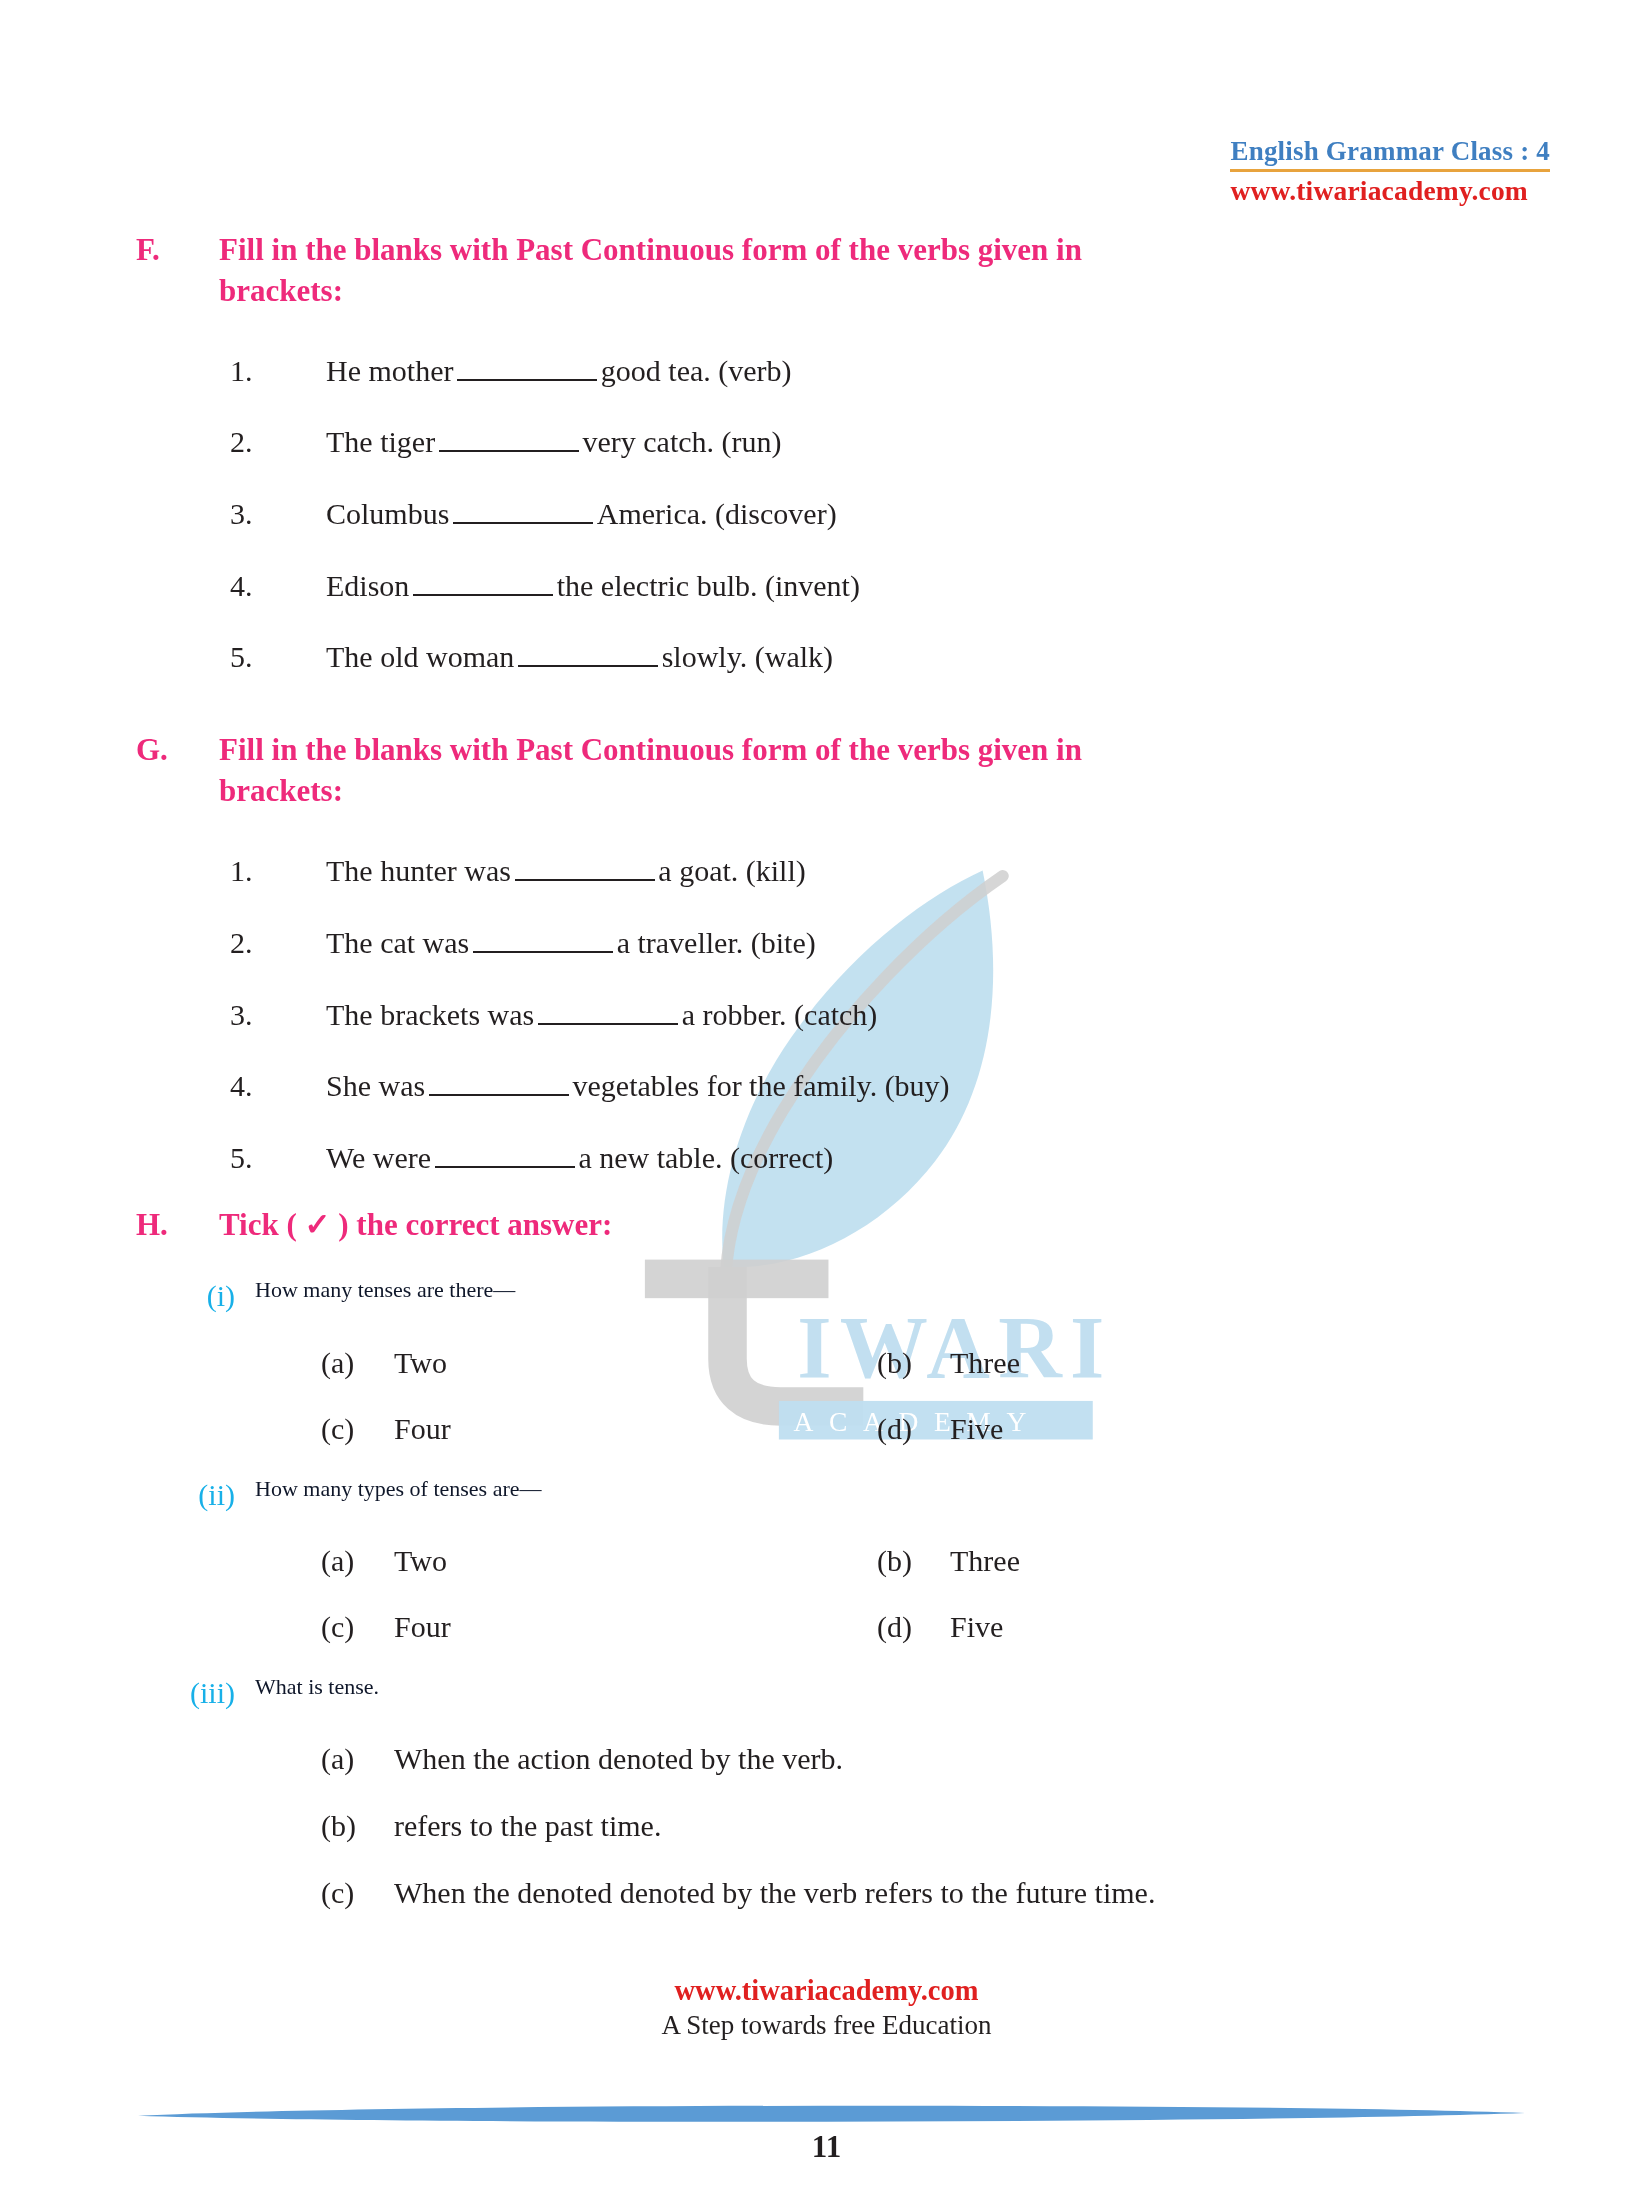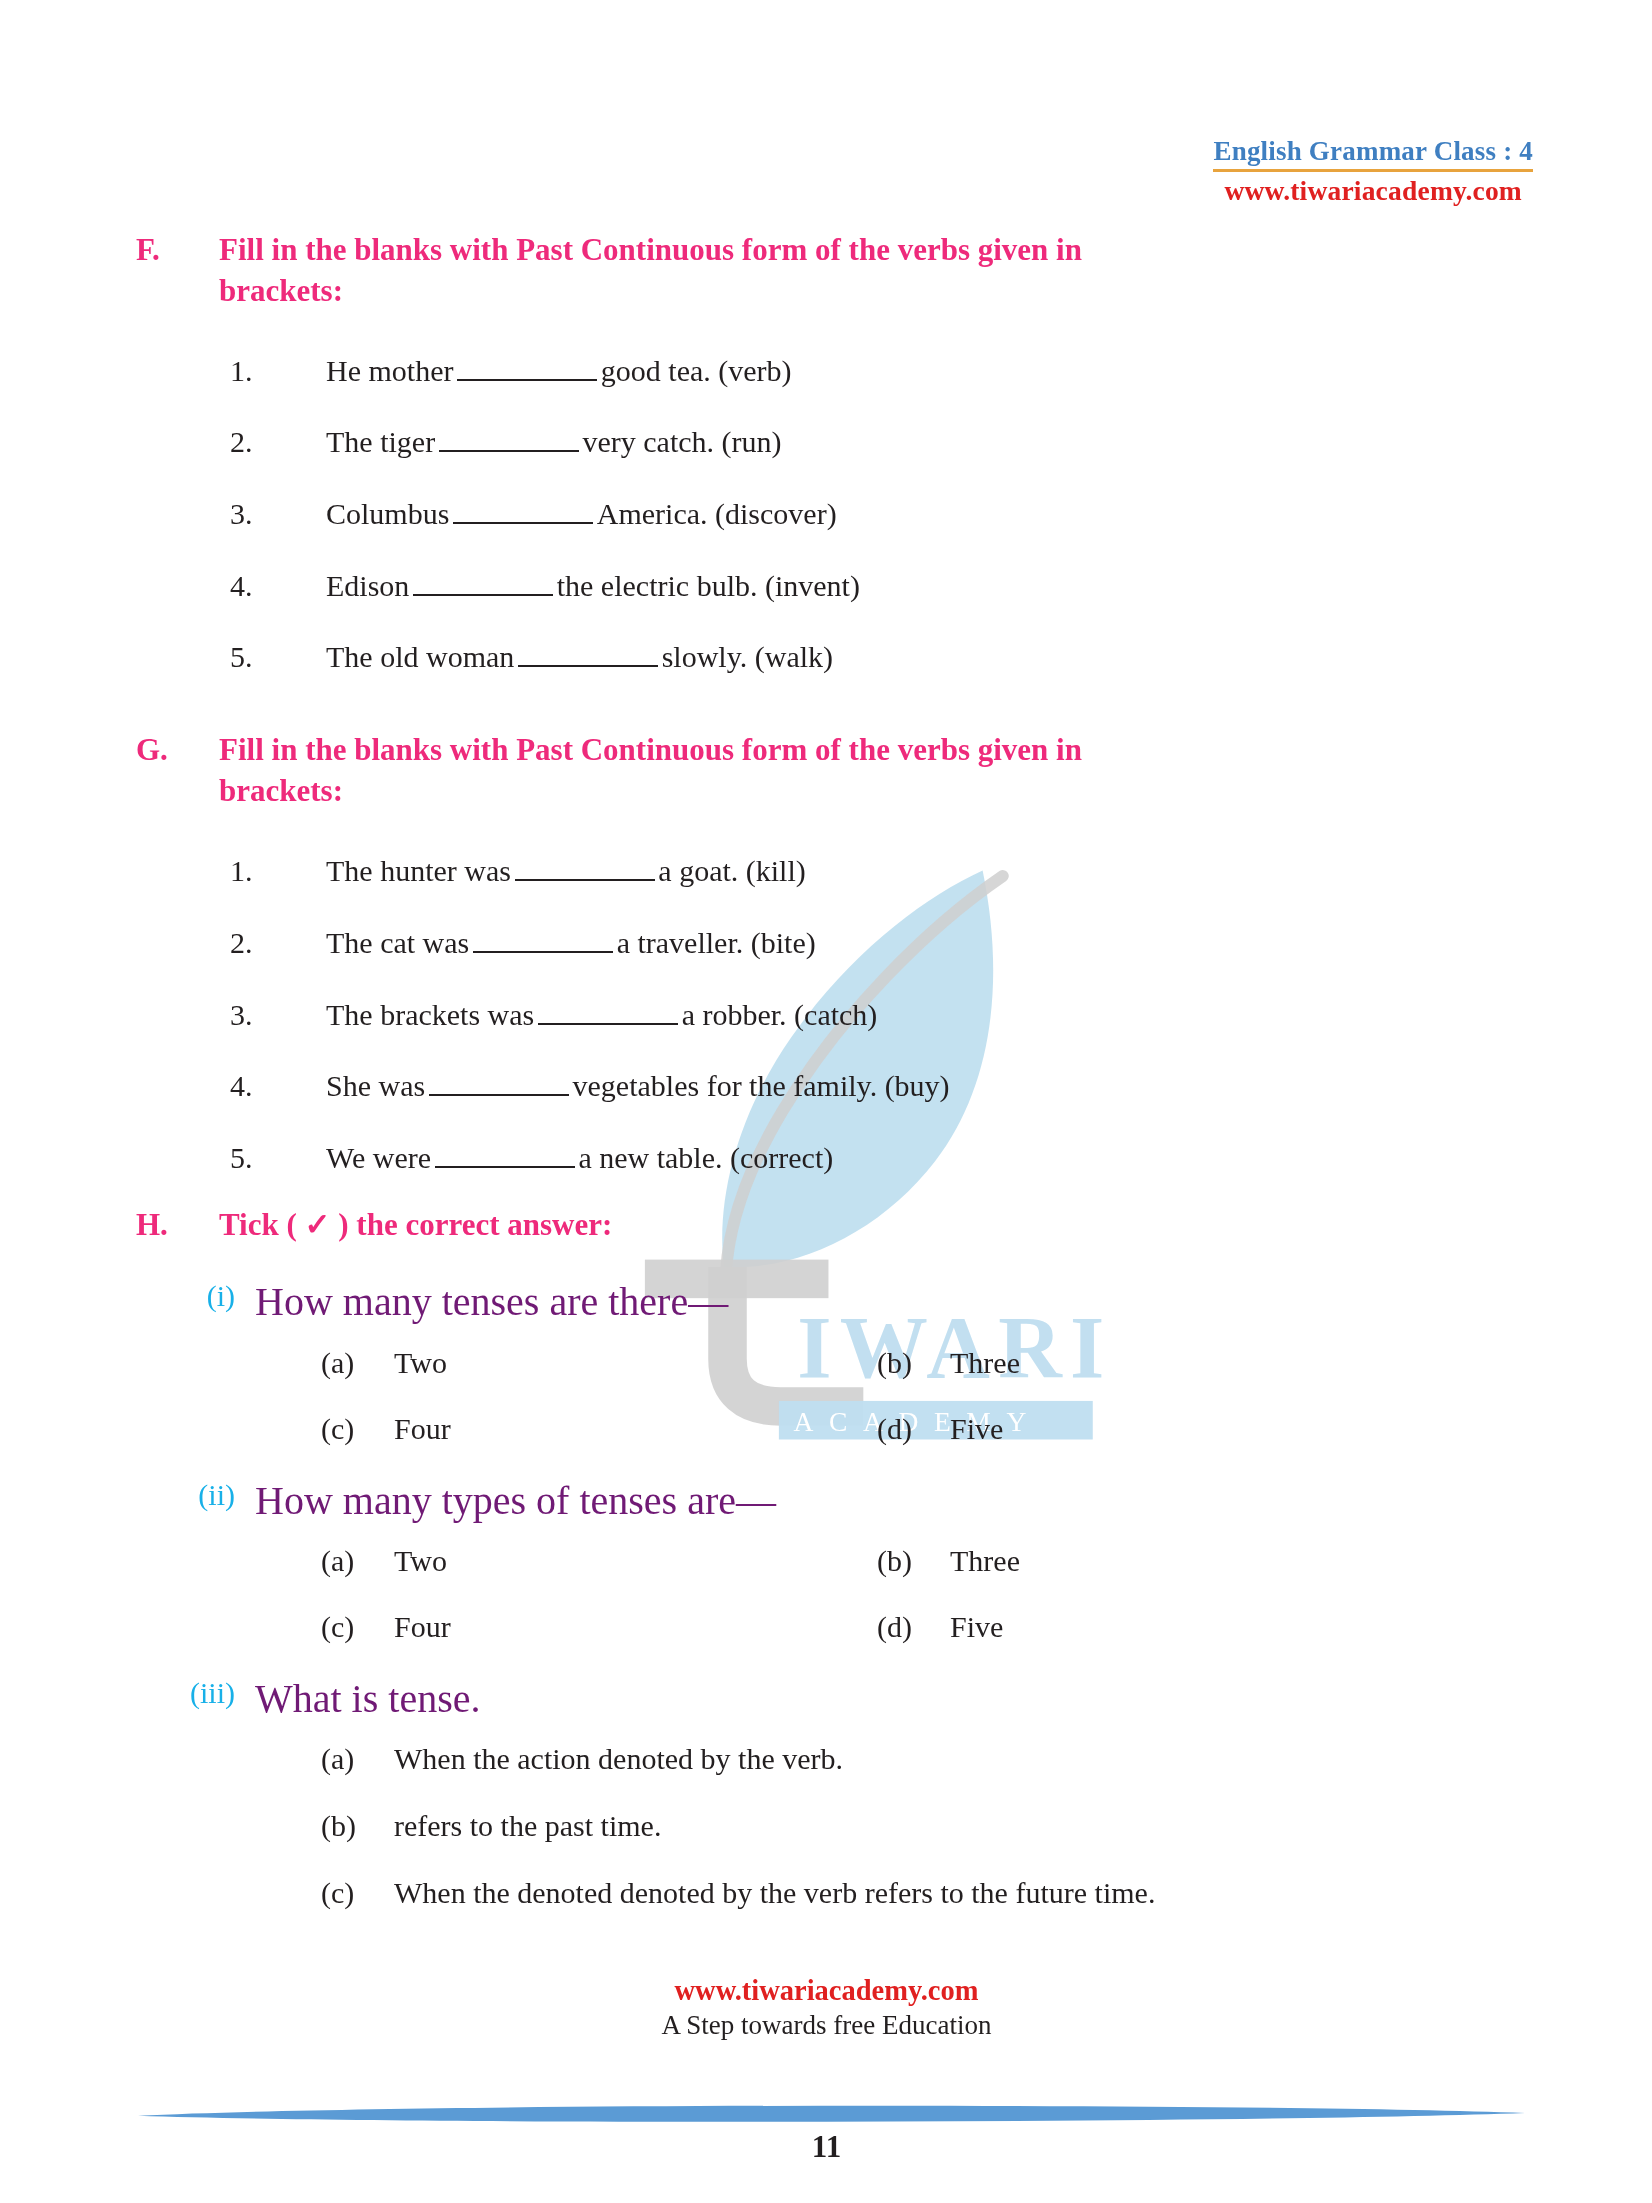--- a/index.html
+++ b/index.html
@@ -29,22 +29,22 @@
     height: 606px;
     z-index: 0;
     pointer-events: none;
   }
   .watermark svg { width: 100%; height: 100%; display: block; }
 
   
   .header {
     position: absolute;
     top: 136px;
-    right: 120px;
-    text-align: center;
+    right: 103px;
+    text-align: left;
     z-index: 2;
   }
   .header-title {
     font-family: "Liberation Serif", "DejaVu Serif", serif;
     font-weight: bold;
     font-size: 27px;
     color: #3f7fc1;
     letter-spacing: 0.2px;
     line-height: 1.12;
     white-space: nowrap;
@@ -142,22 +142,22 @@
   }
   .q-roman {
     flex: 0 0 99px;
     text-align: right;
     padding-right: 20px;
     color: #18b0e8;
     font-size: 30px;
   }
   .q-text {
     flex: 1 1 auto;
-    color: #701a75;
-    font-size: 40px;
+    color: #0f172a;
+    font-size: 22px;
     white-space: nowrap;
   }
 
   
   .optrow {
     position: absolute;
     left: 321px;
     width: 1231px;
     font-size: 30px;
     color: #231f20;

